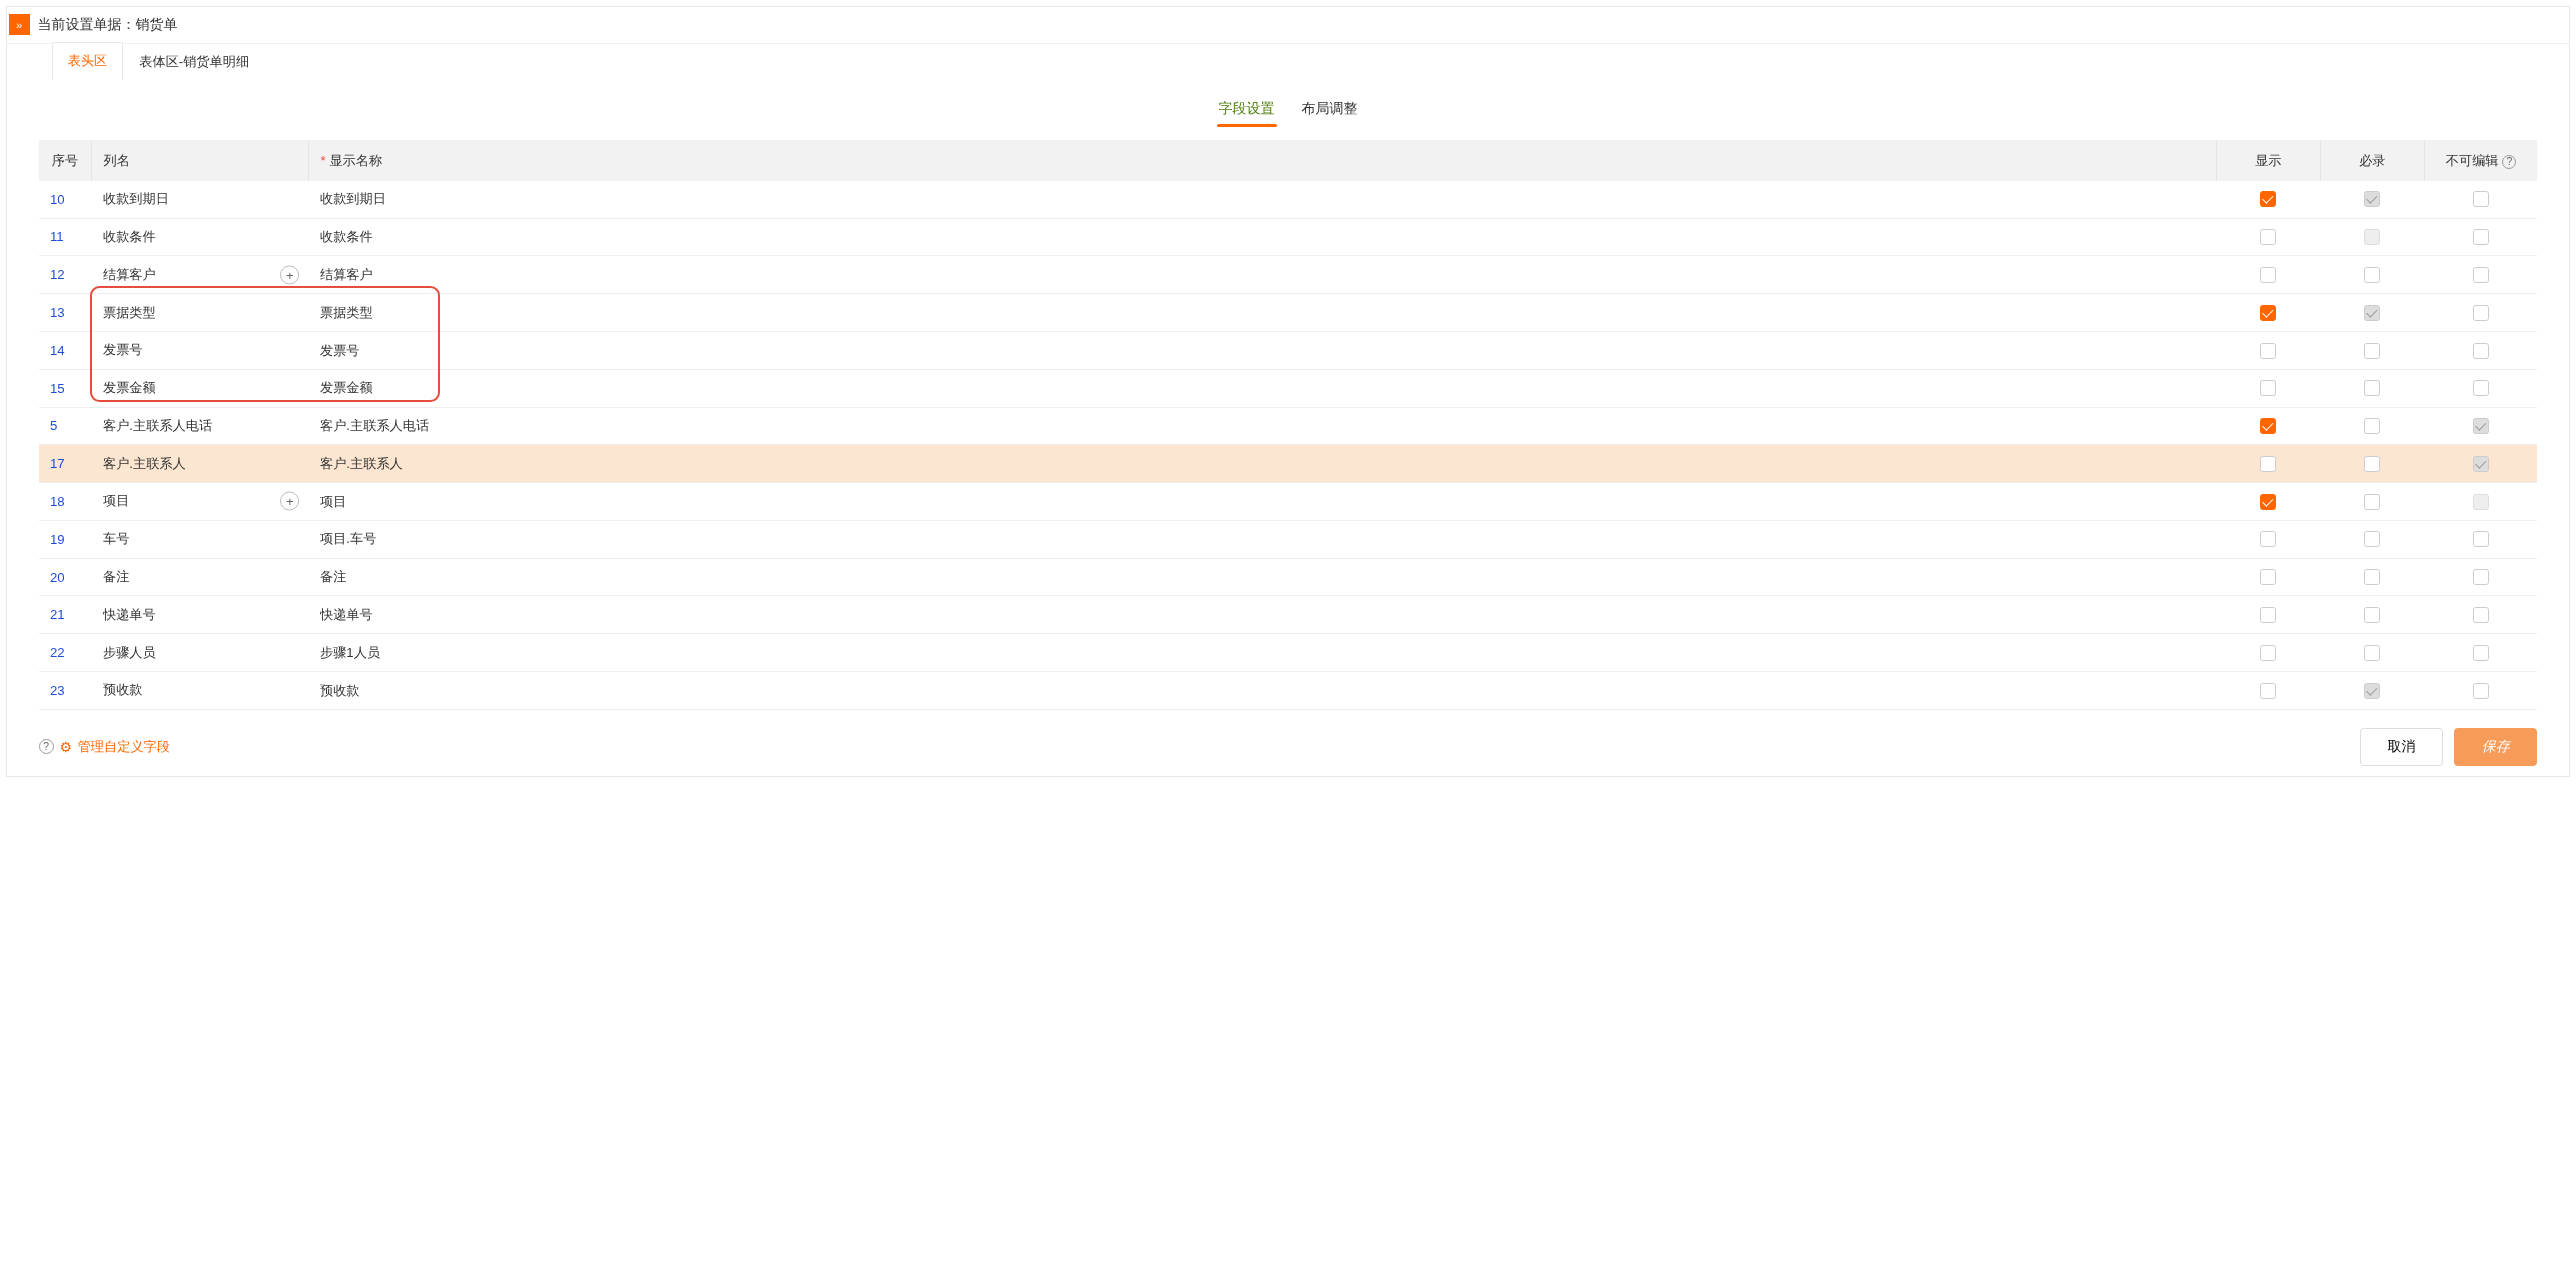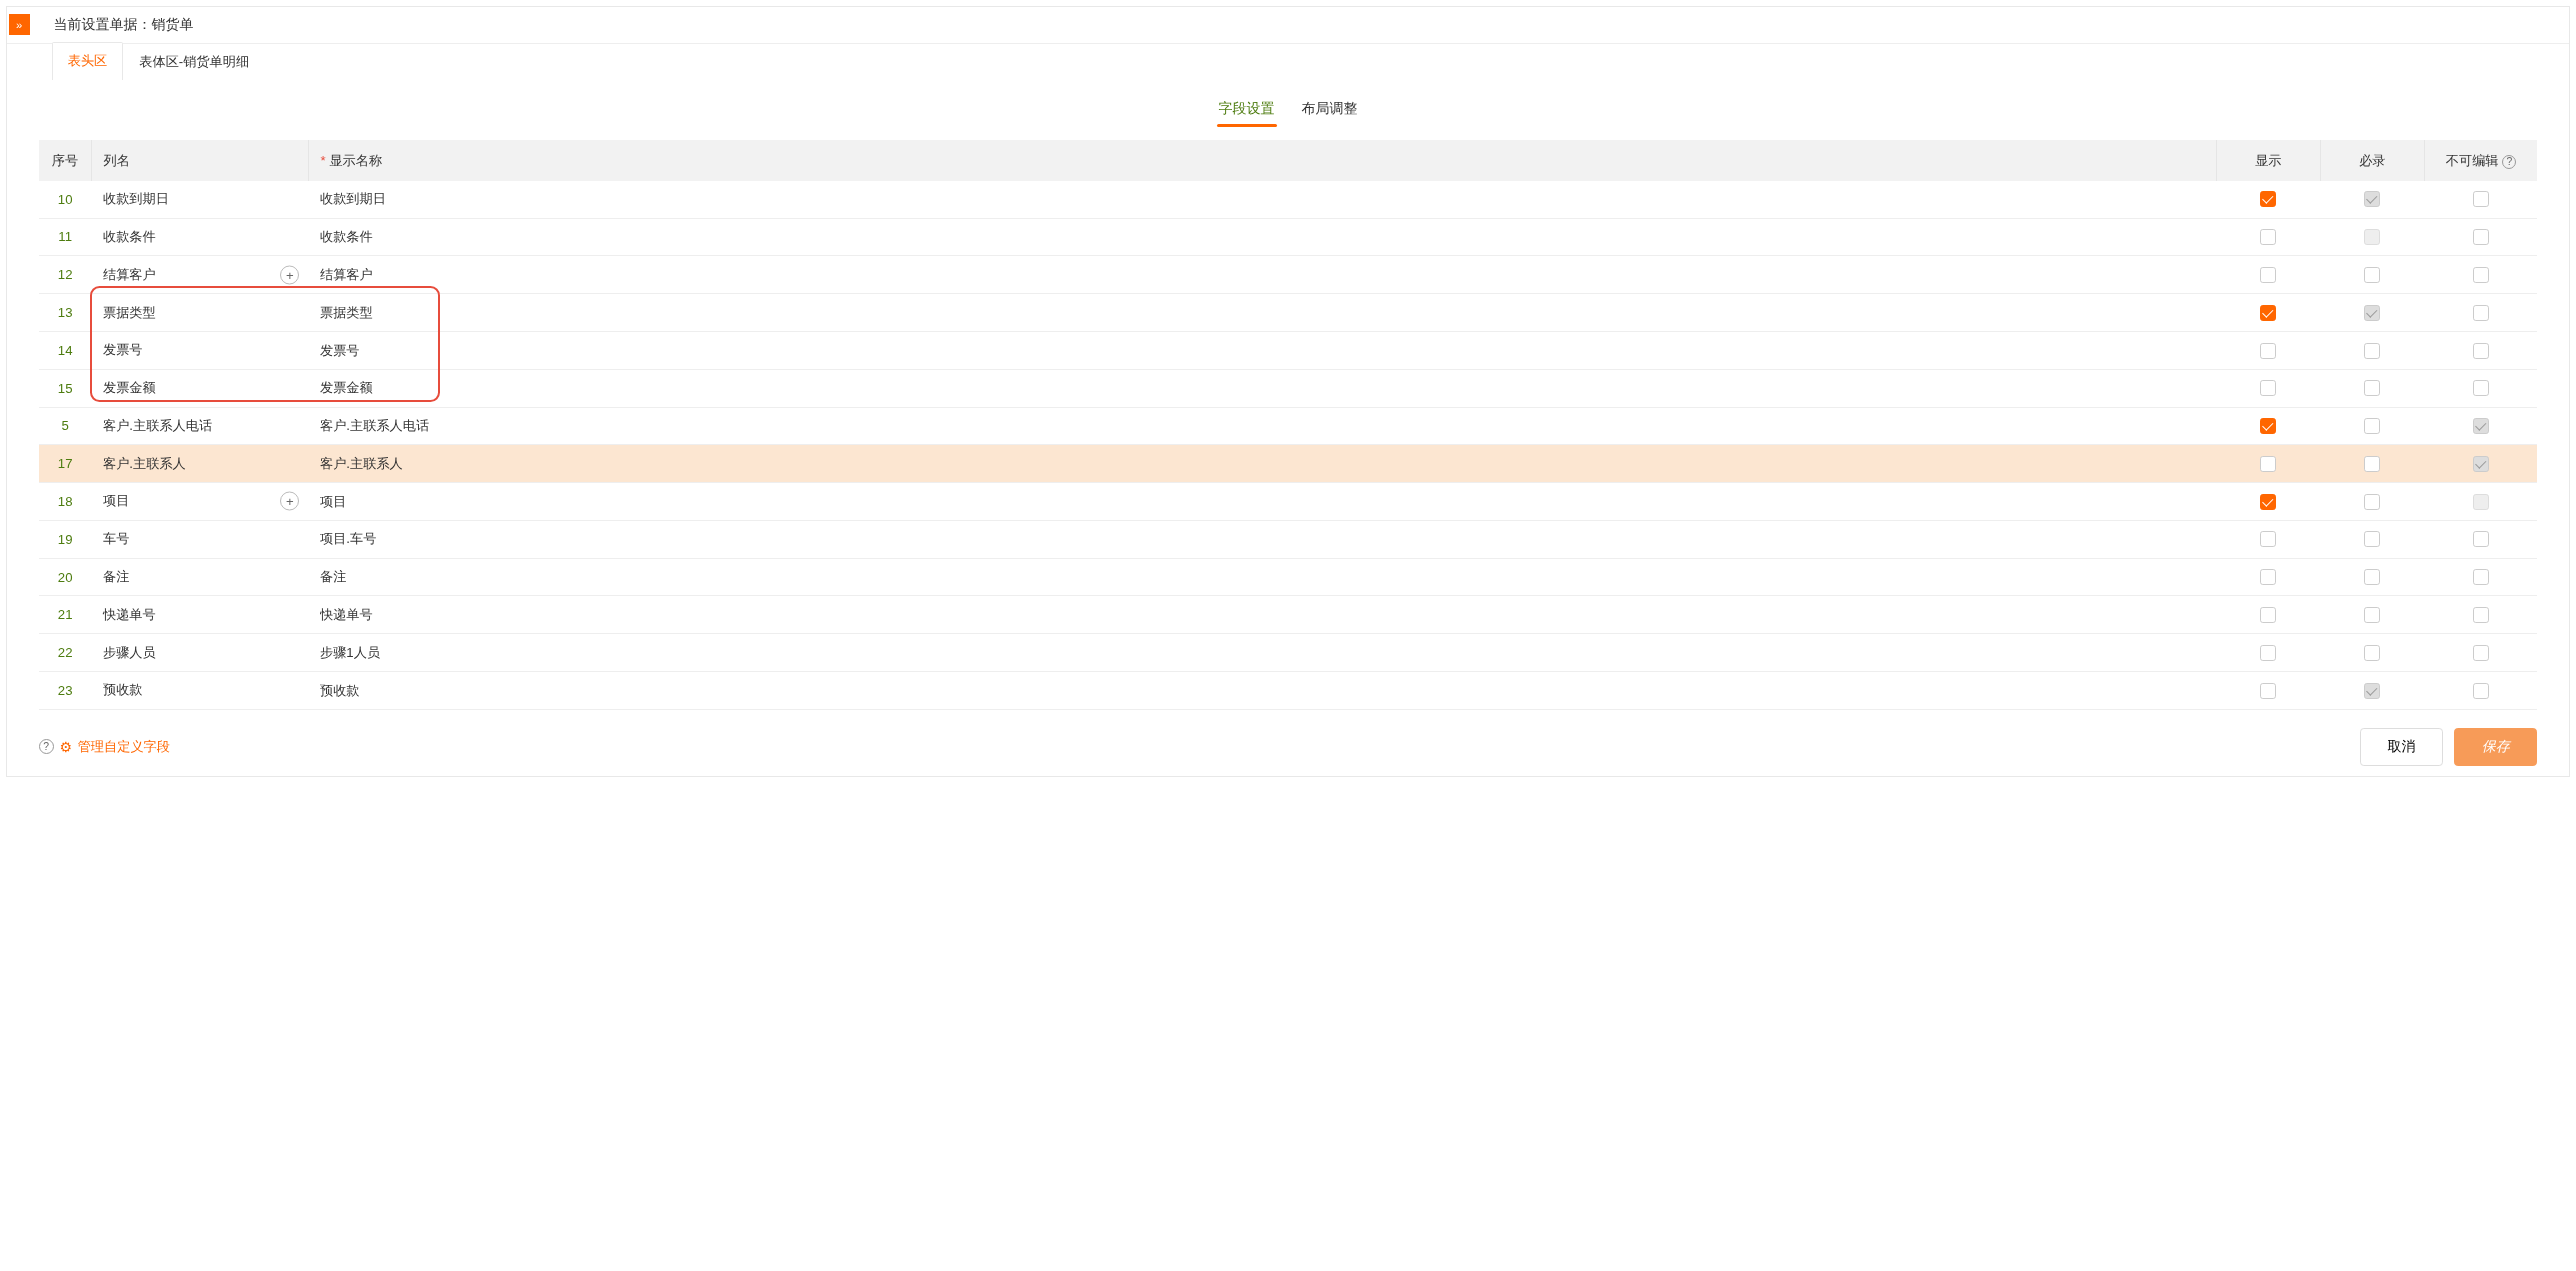--- a/index.html
+++ b/index.html
@@ -27,21 +27,21 @@
       background: #f60;
       color: #fff;
       display: flex;
       align-items: center;
       justify-content: center;
       font-size: 11.3px;
       margin-left: 1.9px;
       cursor: pointer;
     }
     .header-title {
-      margin-left: 24px;
+      margin-left: 8px;
       font-size: 14px;
       color: #333;
     }
     .tabs-row {
       display: flex;
       padding-left: 45px;
       margin-top: -0.9px;
     }
     .tab {
       padding: 9.4px 15px;
@@ -102,21 +102,21 @@
     }
     th:last-child { border-right: none; }
     th.center { text-align: center; }
     .required-star { color: #e74c3c; margin-right: 3.8px; }
     td {
       padding: 9.4px 11.3px;
       border-bottom: 0.9px solid #eee;
       vertical-align: middle;
       font-size: 13.2px;
     }
-    td.seq { text-align: center; color: #4d7c0f; width: 51px; }
+    td.seq { text-align: left; color: #1d4ed8; width: 51px; }
     td.col-name { position: relative; }
     td.center { text-align: center; }
     tr.highlight td { background: #fce6d1; }
     .plus-badge {
       position: absolute;
       right: 9.4px;
       top: 50%;
       transform: translateY(-50%);
       width: 19px; height: 19px;
       border: 0.9px solid #bbb;

